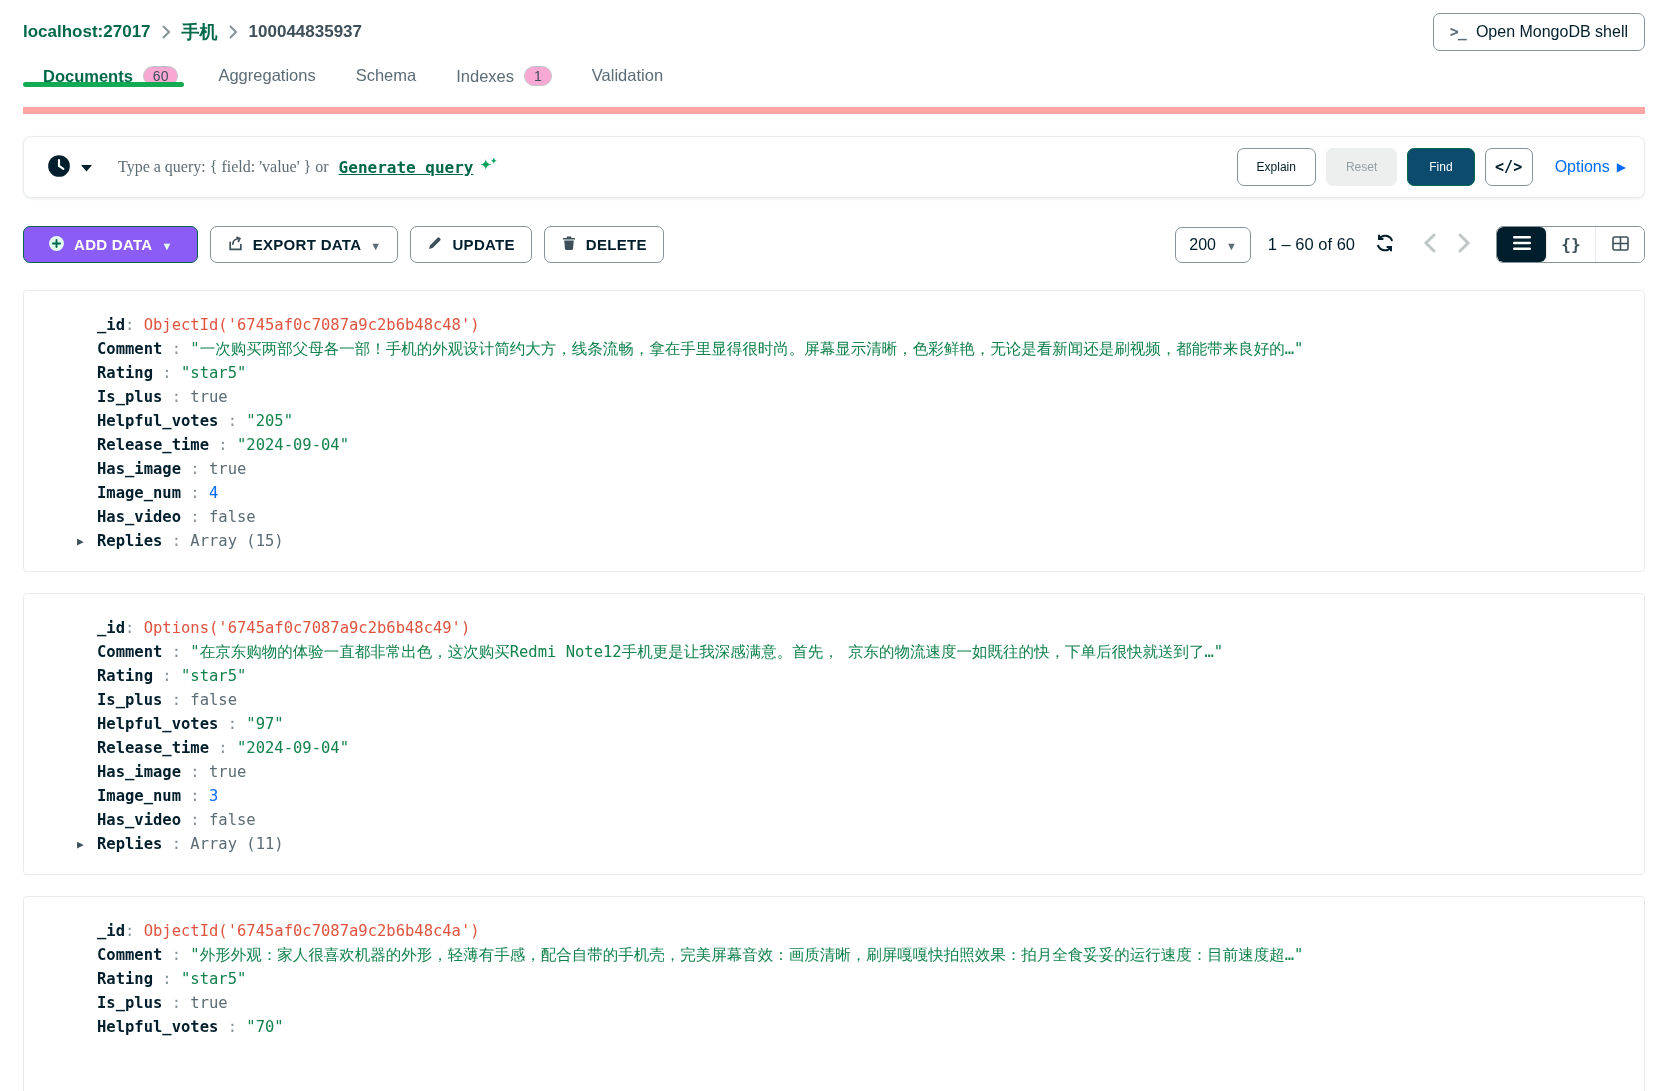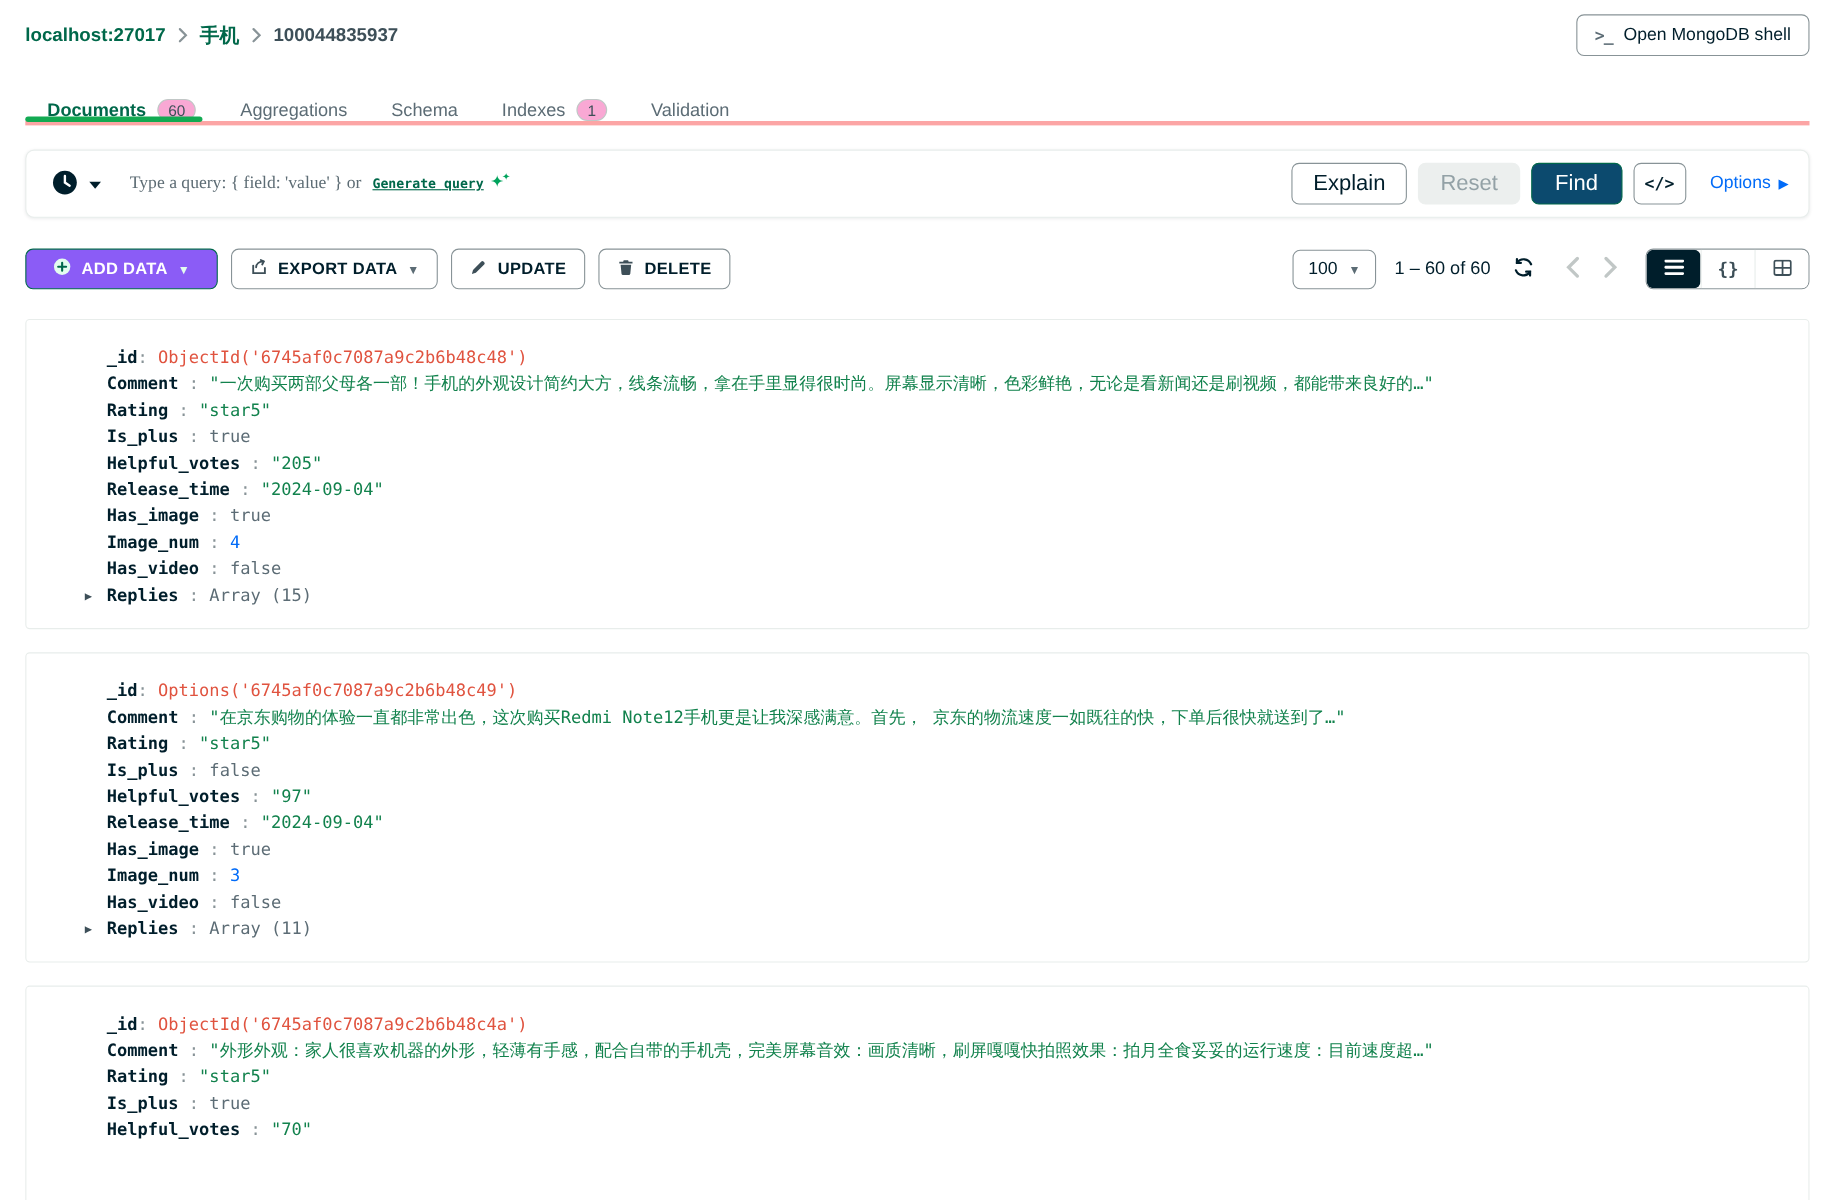--- a/index.html
+++ b/index.html
@@ -14,43 +14,43 @@
   .crumb.cjk { font-size: 18px; }
   .crumb.gray { color: #3D4F58; }
   .bc-chev { margin: 0 11px; display: flex; align-items: center; }
   .shell-btn { display: flex; align-items: center; gap: 10px; height: 38px; padding: 0 16px;
     background: #fff; border: 1px solid #889397; border-radius: 7px; font-size: 16px; font-weight: 500;
     color: #001E2B; cursor: pointer; font-family: inherit; }
   .shell-icon { font-family: "DejaVu Sans Mono", "Liberation Mono", monospace; font-weight: 700;
     color: #5C6C75; font-size: 15px; letter-spacing: -1px; }
 
   
-  .tabs { display: flex; align-items: flex-end; margin-top: 12px; border-bottom: 4px solid #fca5a5; height: 48px; }
+  .tabs { display: flex; align-items: flex-start; margin-top: 12px; border-bottom: 7px solid #fca5a5; height: 48px; }
   .tab { position: relative; display: flex; align-items: center; gap: 10px; padding: 0 20px;
     font-size: 16.5px; color: #5C6C75; font-weight: 500; background: none; border: none;
     cursor: pointer; font-family: inherit; }
   .tab.active { color: #00684A; font-weight: 700; }
   .tab.active::after { content: ""; position: absolute; left: 0; right: 14px; bottom: -1px;
     height: 5px; background: #12AA52; border-radius: 4px; }
   .tab-badge { border: 1px solid #C1C7C6; border-radius: 11px; padding: 1px 9px; font-size: 14px;
     font-weight: 500; color: #3D4F58; background: #f9a8d4; }
 
   
   .query-bar { display: flex; align-items: center; margin-top: 22px; height: 62px;
     border: 1px solid #E8EDEB; border-radius: 8px; padding: 0 18px 0 22px;
     box-shadow: 0 1px 3px rgba(0,30,43,0.08); background: #fff; }
   .qhistory { display: flex; align-items: center; gap: 9px; background: none; border: none; cursor: pointer; }
   .qplaceholder { margin-left: 26px; font-family: Liberation Serif, serif;
     font-size: 16px; color: #5D6C74; white-space: pre; }
-  .genq { font-family: "DejaVu Sans Mono", "Liberation Mono", monospace; font-size: 12px;
+  .genq { font-family: "DejaVu Sans Mono", "Liberation Mono", monospace; font-size: 16px;
     color: #00684A; font-weight: 700; text-decoration: underline; margin-left: 10px; cursor: pointer; }
   .sparkle { color: #00A35C; font-size: 15px; margin-left: 6px; position: relative; top: -2px; }
   .sparkle small { font-size: 9px; position: relative; top: -6px; left: -2px; }
   .qb-right { margin-left: auto; display: flex; align-items: center; gap: 10px; }
-  .btn { height: 38px; border-radius: 7px; font-size: 20px; font-weight: 500; font-family: inherit;
+  .btn { height: 38px; border-radius: 7px; font-size: 12px; font-weight: 500; font-family: inherit;
     display: inline-flex; align-items: center; justify-content: center; cursor: pointer; }
   .btn-outline { background: #fff; border: 1px solid #889397; color: #001E2B; padding: 0 19px; }
   .btn-disabled { background: #ECEFEE; border: 1px solid #ECEFEE; color: #93A1A6; padding: 0 19px; cursor: default; }
   .btn-primary { background: #0c4a6e; border: 1px solid #00684A; color: #fff; padding: 0 21px; }
   .btn-code { width: 48px; padding: 0; font-family: "DejaVu Sans Mono", "Liberation Mono", monospace;
     font-weight: 700; font-size: 15px; }
   .options-link { display: flex; align-items: center; gap: 7px; color: #016BF8; font-size: 16px;
     font-weight: 500; background: none; border: none; cursor: pointer; font-family: inherit; margin-left: 12px; }
   .options-arrow { font-size: 12px; color: #016BF8; }
 
@@ -211,21 +211,21 @@
           <svg width="16" height="16" viewBox="0 0 16 16" fill="#3D4F58">
               <path d="M6 1.5h4l.5 1.5H14v1.6H2V3h3.5L6 1.5z"></path>
               <path d="M3.2 5.6h9.6l-.8 8.2a1.4 1.4 0 0 1-1.4 1.2H5.4A1.4 1.4 0 0 1 4 13.8l-.8-8.2z"></path>
             </svg>
         </span>
         <span>DELETE</span>
       </button>
     </div>
     <div class="tb-right">
       <button class="page-size">
-        <span>100</span>
+        <span>200</span>
         <span class="caret dark">▼</span>
       </button>
       <span class="range-label">1 – 60 of 60</span>
       <button class="icon-btn">
         <span>
           <svg width="22" height="22" viewBox="0 0 24 24" fill="none" stroke="#001E2B" stroke-width="2.2" stroke-linecap="round">
               <path d="M19.5 9A8 8 0 0 0 5.5 7.5"></path>
               <path d="M5.5 3.8v3.9h3.9"></path>
               <path d="M4.5 15a8 8 0 0 0 14 1.5"></path>
               <path d="M18.5 20.2v-3.9h-3.9"></path>

